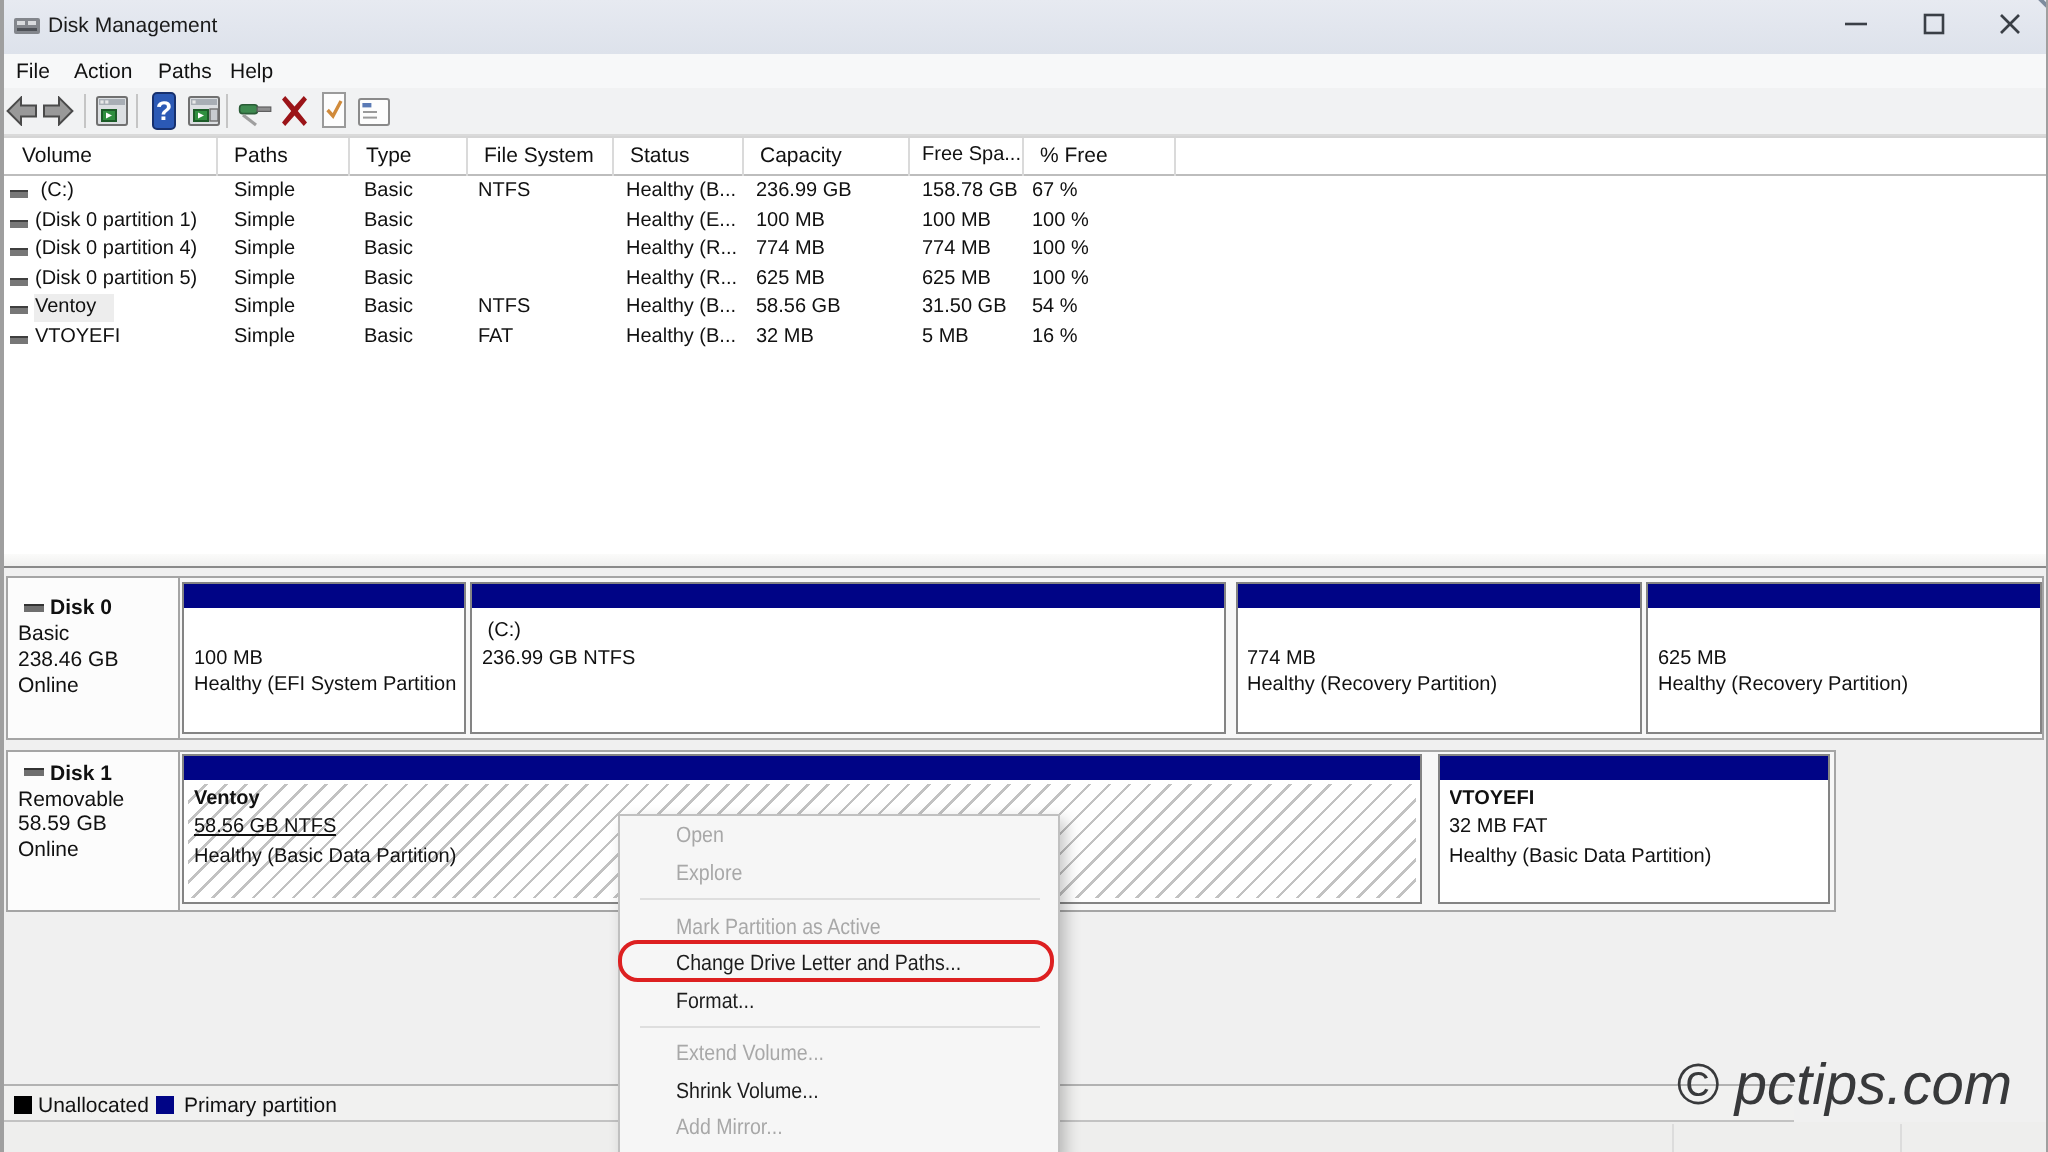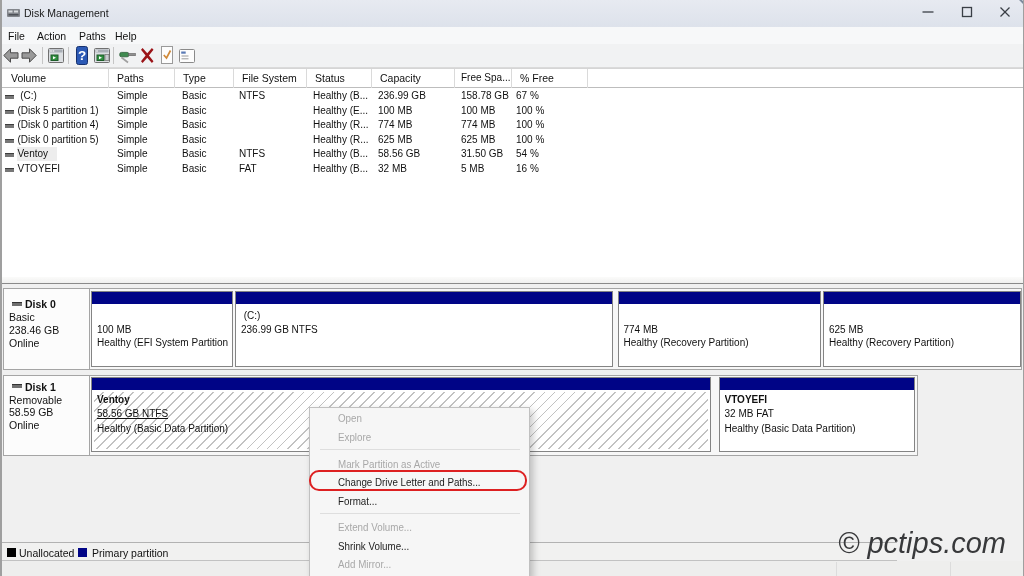--- a/index.html
+++ b/index.html
@@ -177,21 +177,21 @@
       <div class="c" style="left:116px">Simple</div>
       <div class="c" style="left:181px">Basic</div>
       <div class="c" style="left:238px">NTFS</div>
       <div class="c" style="left:312px">Healthy (B...</div>
       <div class="c" style="left:377px">236.99 GB</div>
       <div class="c" style="left:460px">158.78 GB</div>
       <div class="c" style="left:515px">67 %</div>
     </div>
     <div class="lrow" style="top: 34.5px;">
       <div class="vicon"></div>
-      <div class="c" style="left:16.5px">(Disk 5 partition 1)</div>
+      <div class="c" style="left:16.5px">(Disk 0 partition 1)</div>
       <div class="c" style="left:116px">Simple</div>
       <div class="c" style="left:181px">Basic</div>
       <div class="c" style="left:312px">Healthy (E...</div>
       <div class="c" style="left:377px">100 MB</div>
       <div class="c" style="left:460px">100 MB</div>
       <div class="c" style="left:515px">100 %</div>
     </div>
     <div class="lrow" style="top: 49px;">
       <div class="vicon"></div>
       <div class="c" style="left:16.5px">(Disk 0 partition 4)</div>

